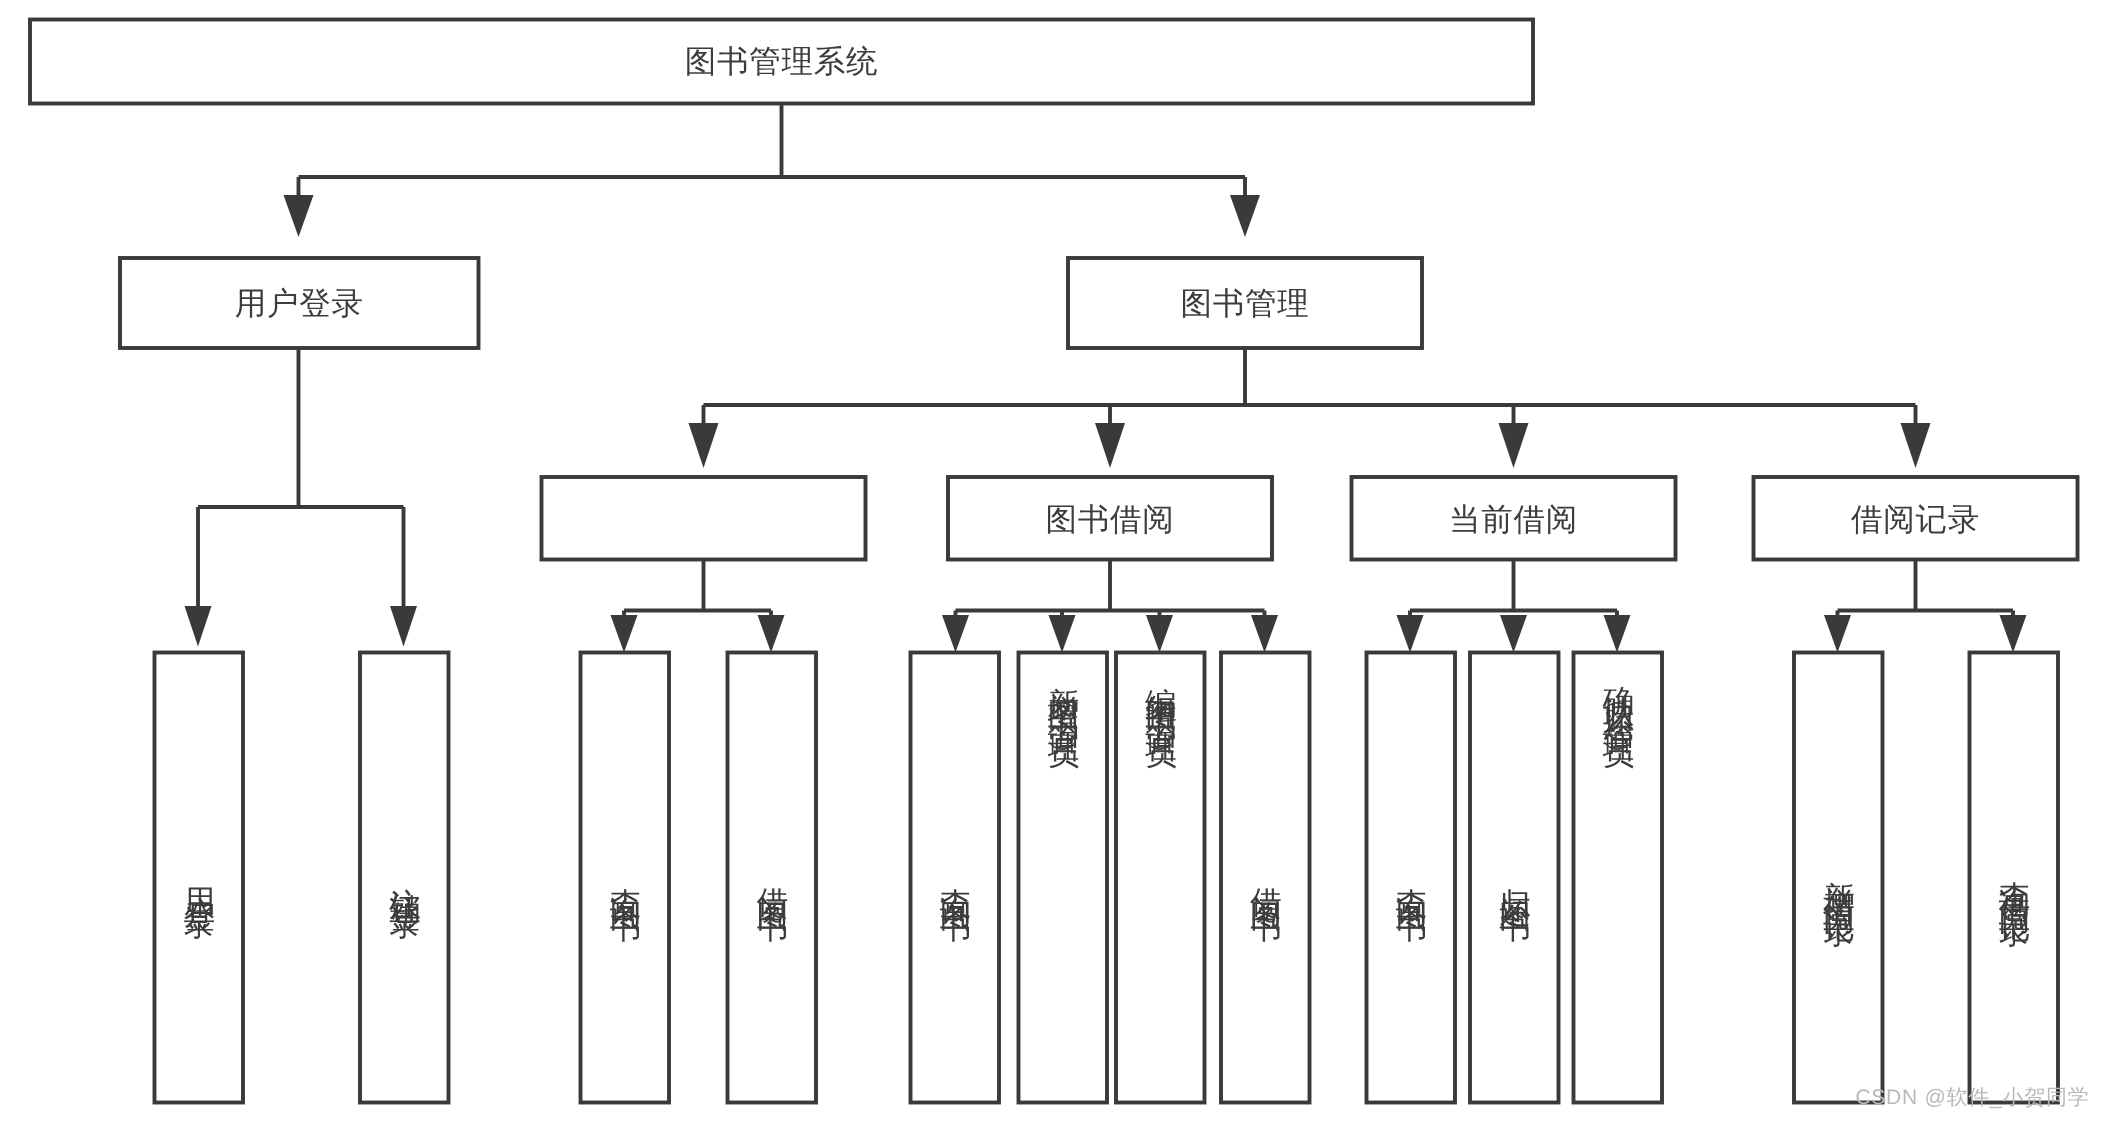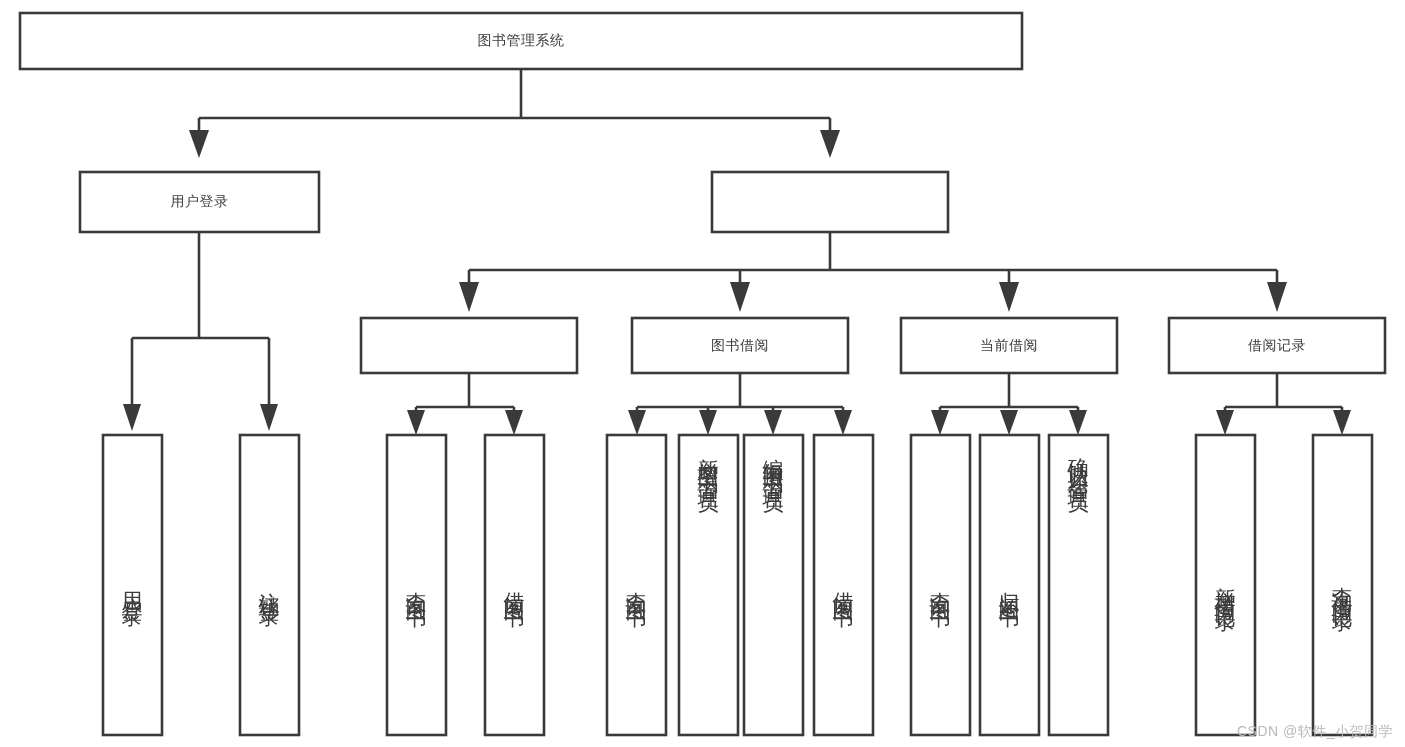--- a/index.html
+++ b/index.html
@@ -46,21 +46,21 @@
     position: absolute;
     box-sizing: border-box;
     display: flex;
     align-items: center;
     justify-content: center;
     color: #3c3c3c;
     pointer-events: none;
     white-space: nowrap;
   }
   .node-label.horiz {
-    font-size: 14px;
+    font-size: 21px;
     letter-spacing: 0.5px;
   }
   .node-label.vert {
     writing-mode: vertical-rl;
     text-orientation: upright;
     font-size: 21px;
     letter-spacing: 5px;
     line-height: 1;
     justify-content: flex-start;
     align-items: center;
@@ -170,20 +170,21 @@
     <rect class="node-box" x="980" y="435" width="59" height="300"></rect>
     <rect class="node-box" x="1049" y="435" width="59" height="300"></rect>
 
     <rect class="node-box" x="1196" y="435" width="59" height="300"></rect>
     <rect class="node-box" x="1313" y="435" width="59" height="300"></rect>
   </svg>
 
   <div class="node-label horiz" style="left:20px; top:13px; width:1002px; height:56px;">图书管理系统</div>
 
   <div class="node-label horiz" style="left:80px; top:172px; width:239px; height:60px;">用户登录</div>
+  <div class="node-label horiz" style="left:712px; top:172px; width:236px; height:60px;">图书管理</div>
 
   <div class="node-label horiz" style="left:632px; top:318px; width:216px; height:55px;">图书借阅</div>
   <div class="node-label horiz" style="left:901px; top:318px; width:216px; height:55px;">当前借阅</div>
   <div class="node-label horiz" style="left:1169px; top:318px; width:216px; height:56px;">借阅记录</div>
 
   <div class="node-label vert mid" style="left:103px; top:435px; width:59px; height:300px;">用户登录</div>
   <div class="node-label vert mid" style="left:240px; top:435px; width:59px; height:300px;">注销登录</div>
 
   <div class="node-label vert mid" style="left:387px; top:435px; width:59px; height:300px;">查询图书</div>
   <div class="node-label vert mid" style="left:485px; top:435px; width:59px; height:300px;">借阅图书</div>

